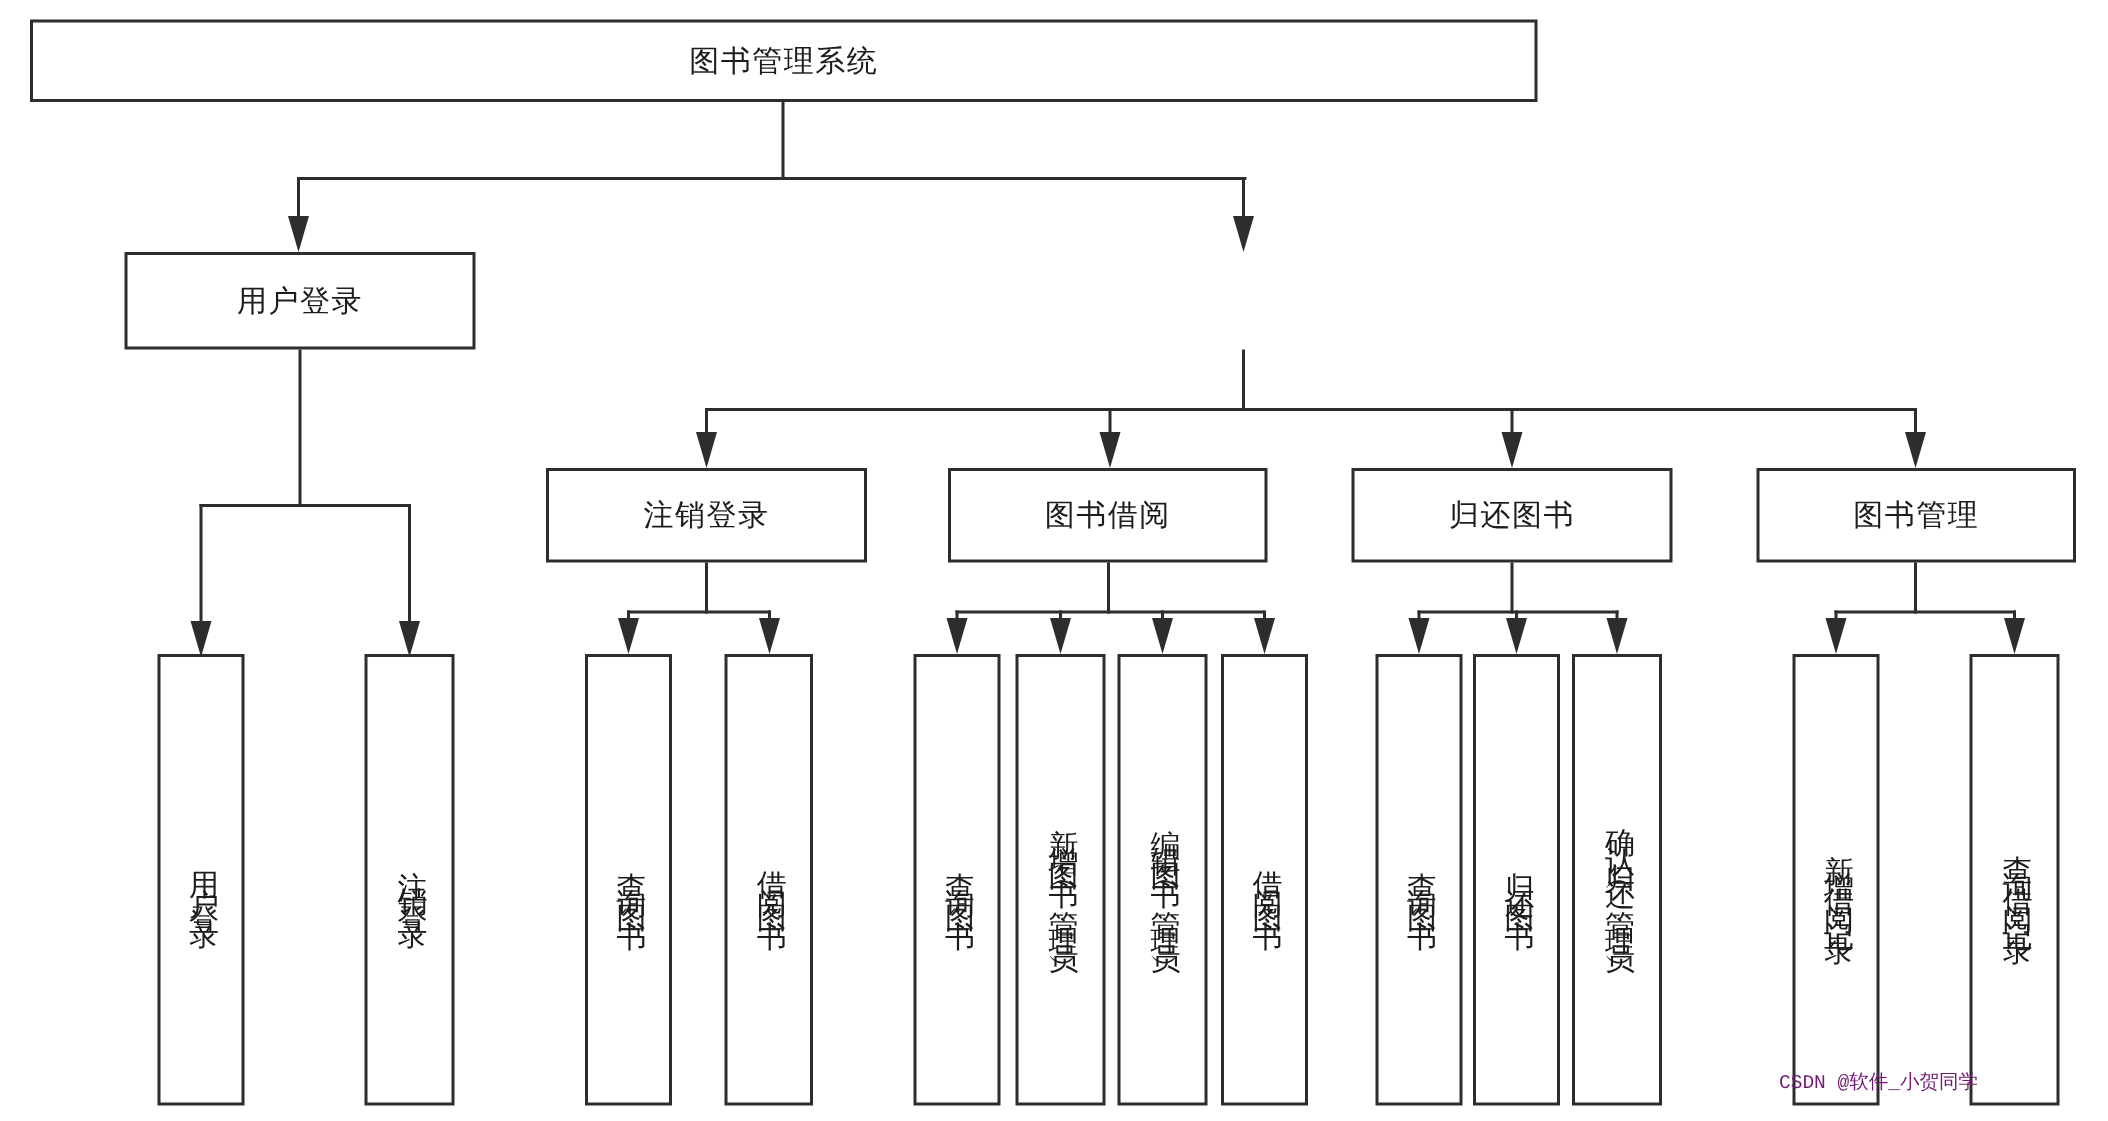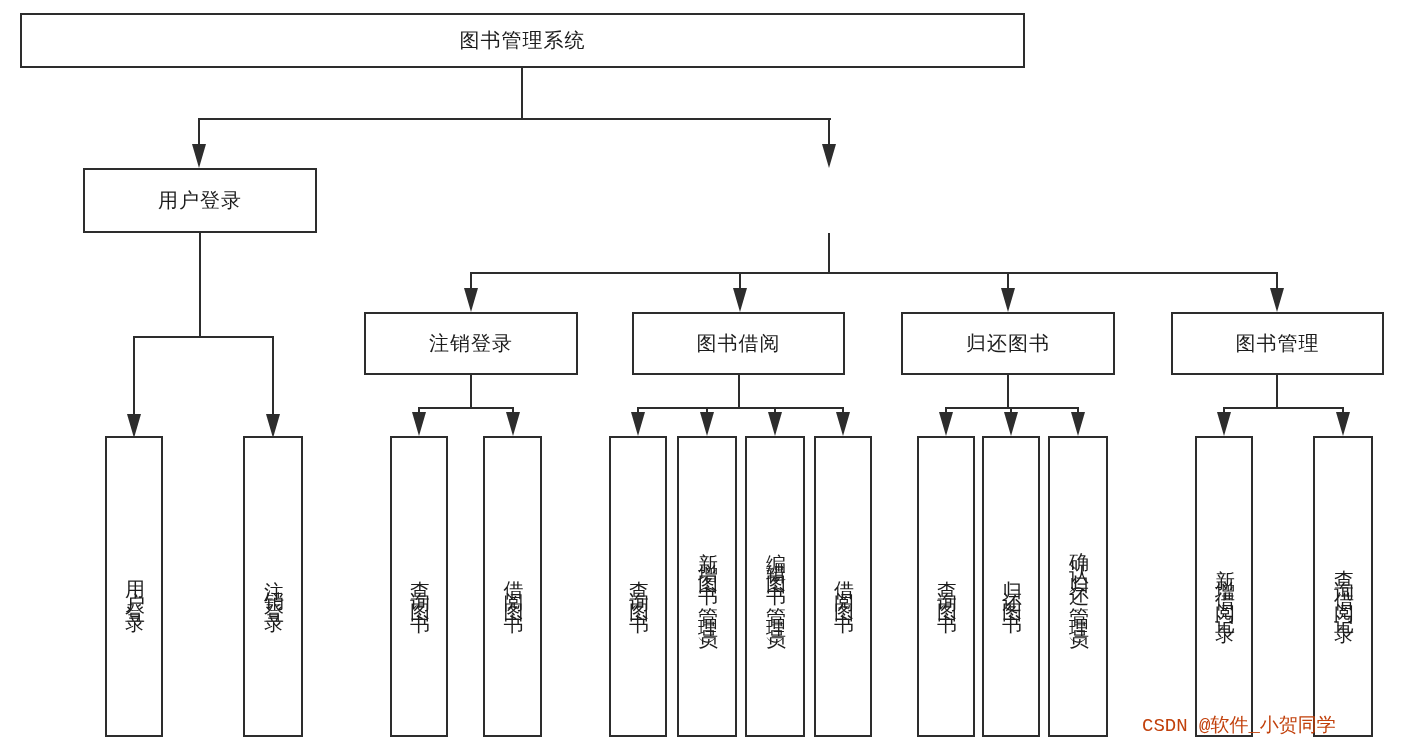--- a/index.html
+++ b/index.html
@@ -34,24 +34,24 @@
   .hline { position: absolute; height: 2px; background: #2d2d2d; }
   .arrow {
     position: absolute;
     width: 0; height: 0;
     border-left: 7px solid transparent;
     border-right: 7px solid transparent;
     border-top: 24px solid #2d2d2d;
   }
   .watermark {
     position: absolute;
-    left: 1142px;
+    left: 1186px;
     top: 712px;
-    font-size: 19px;
-    color: #c2410c;
+    font-size: 13px;
+    color: #701a75;
     white-space: nowrap;
     z-index: 5;
   }
 </style>
 </head>
 <body>
 
 <div class="canvas">
 
   <div class="node h" style="left:20px; top:13px; width:1005px; height:55px;">

